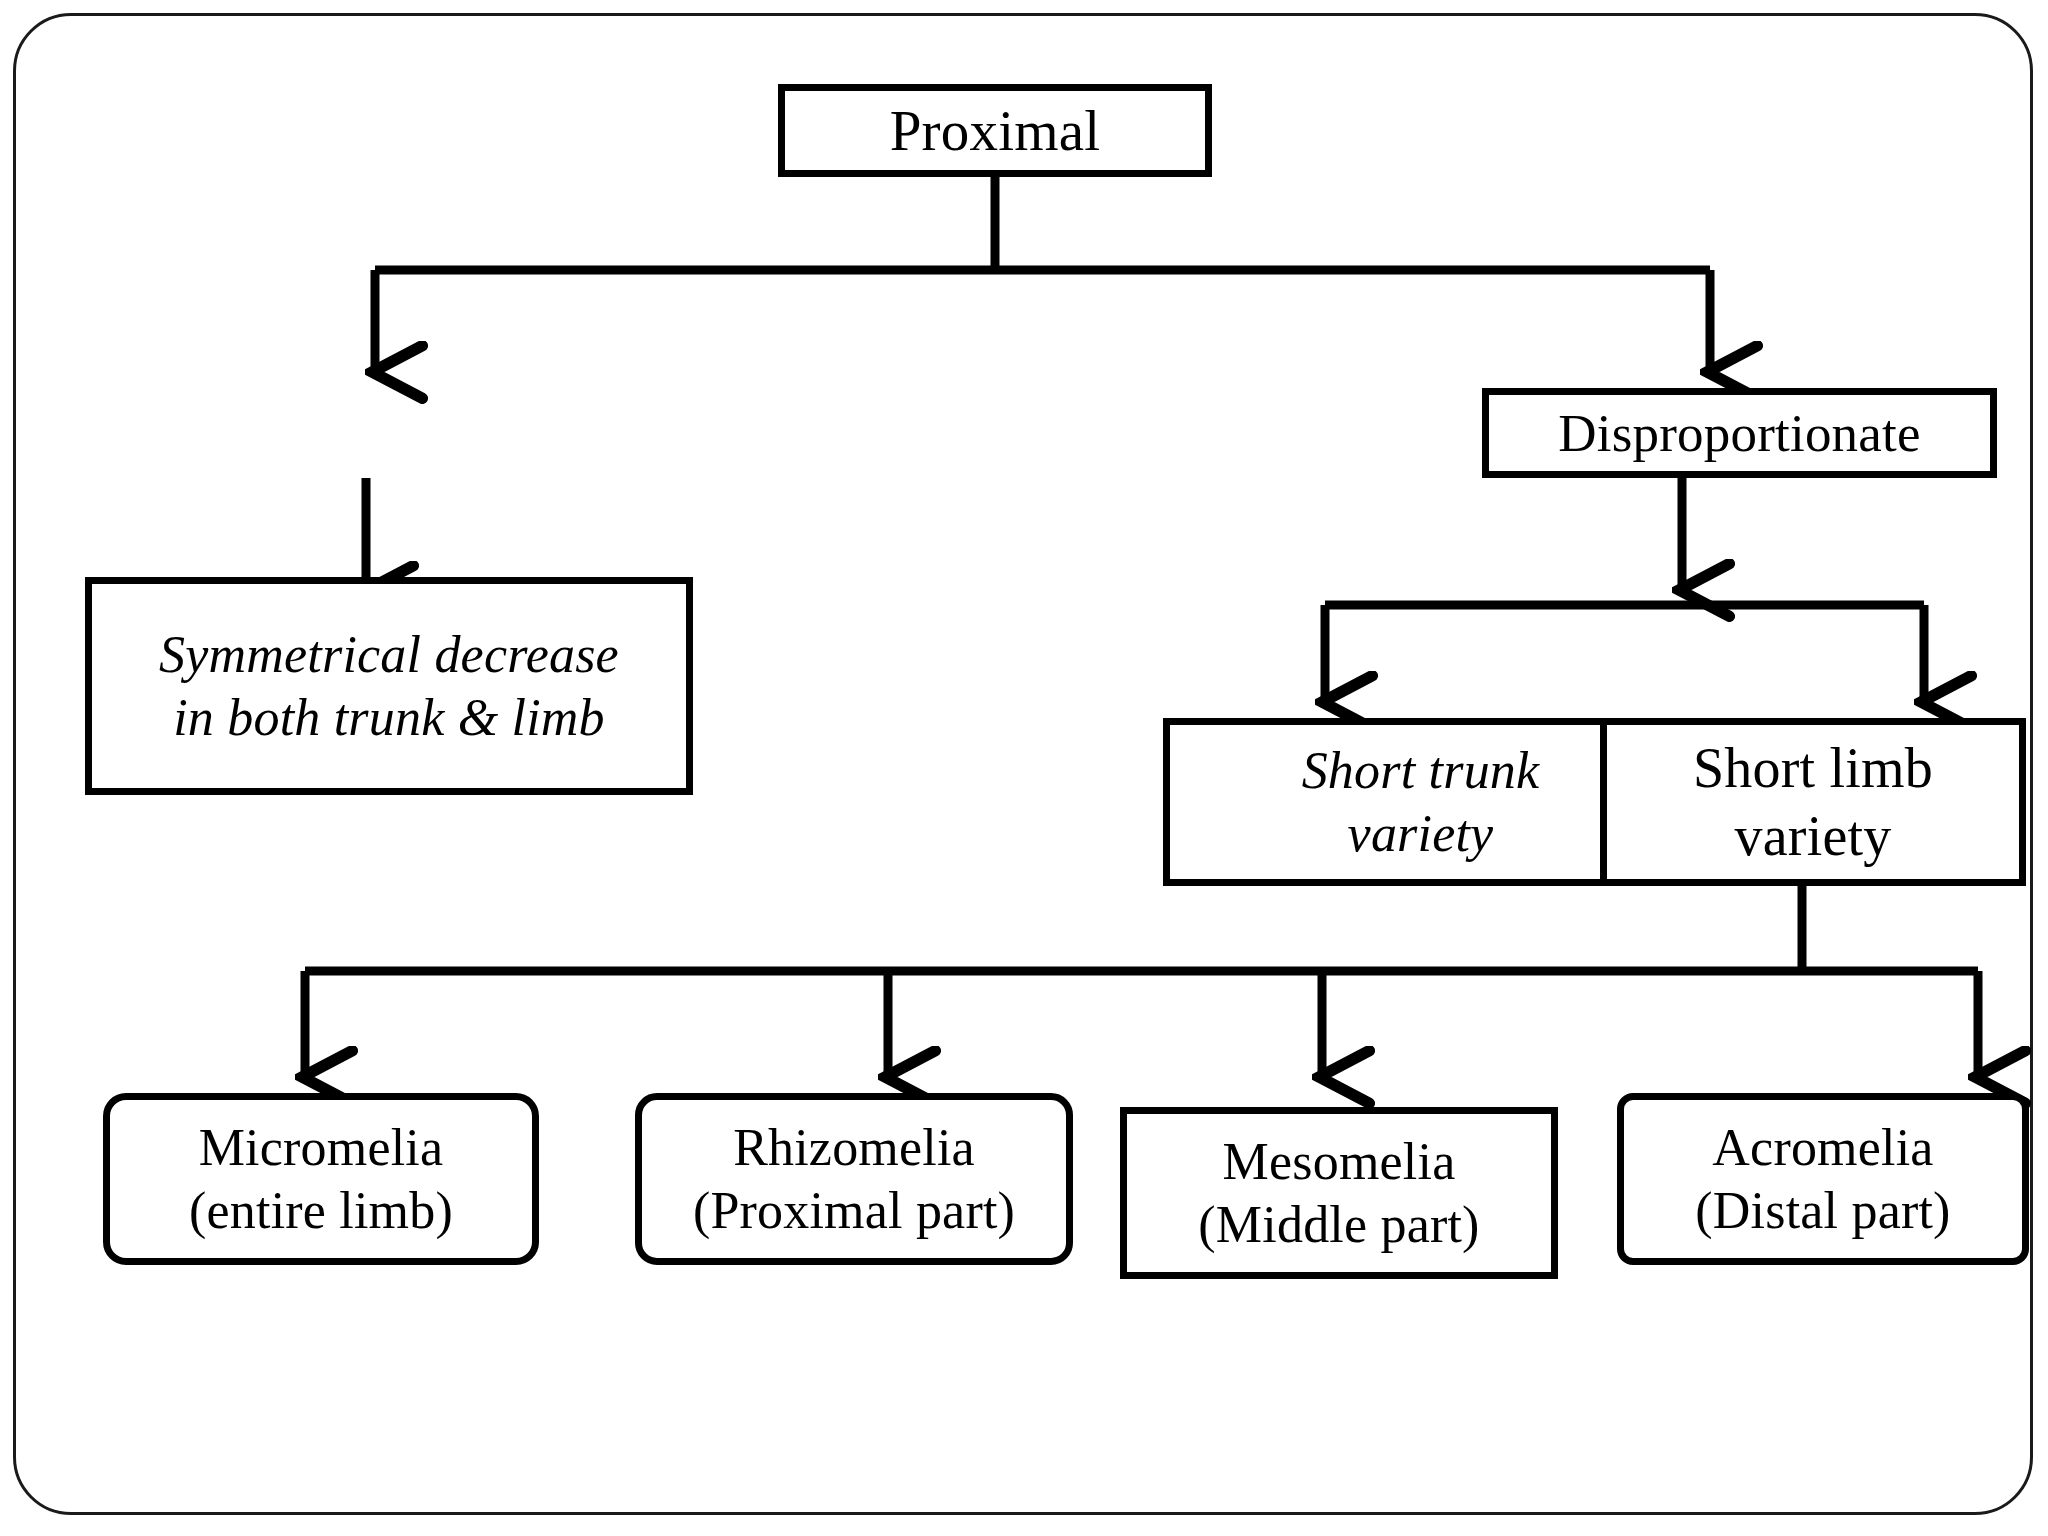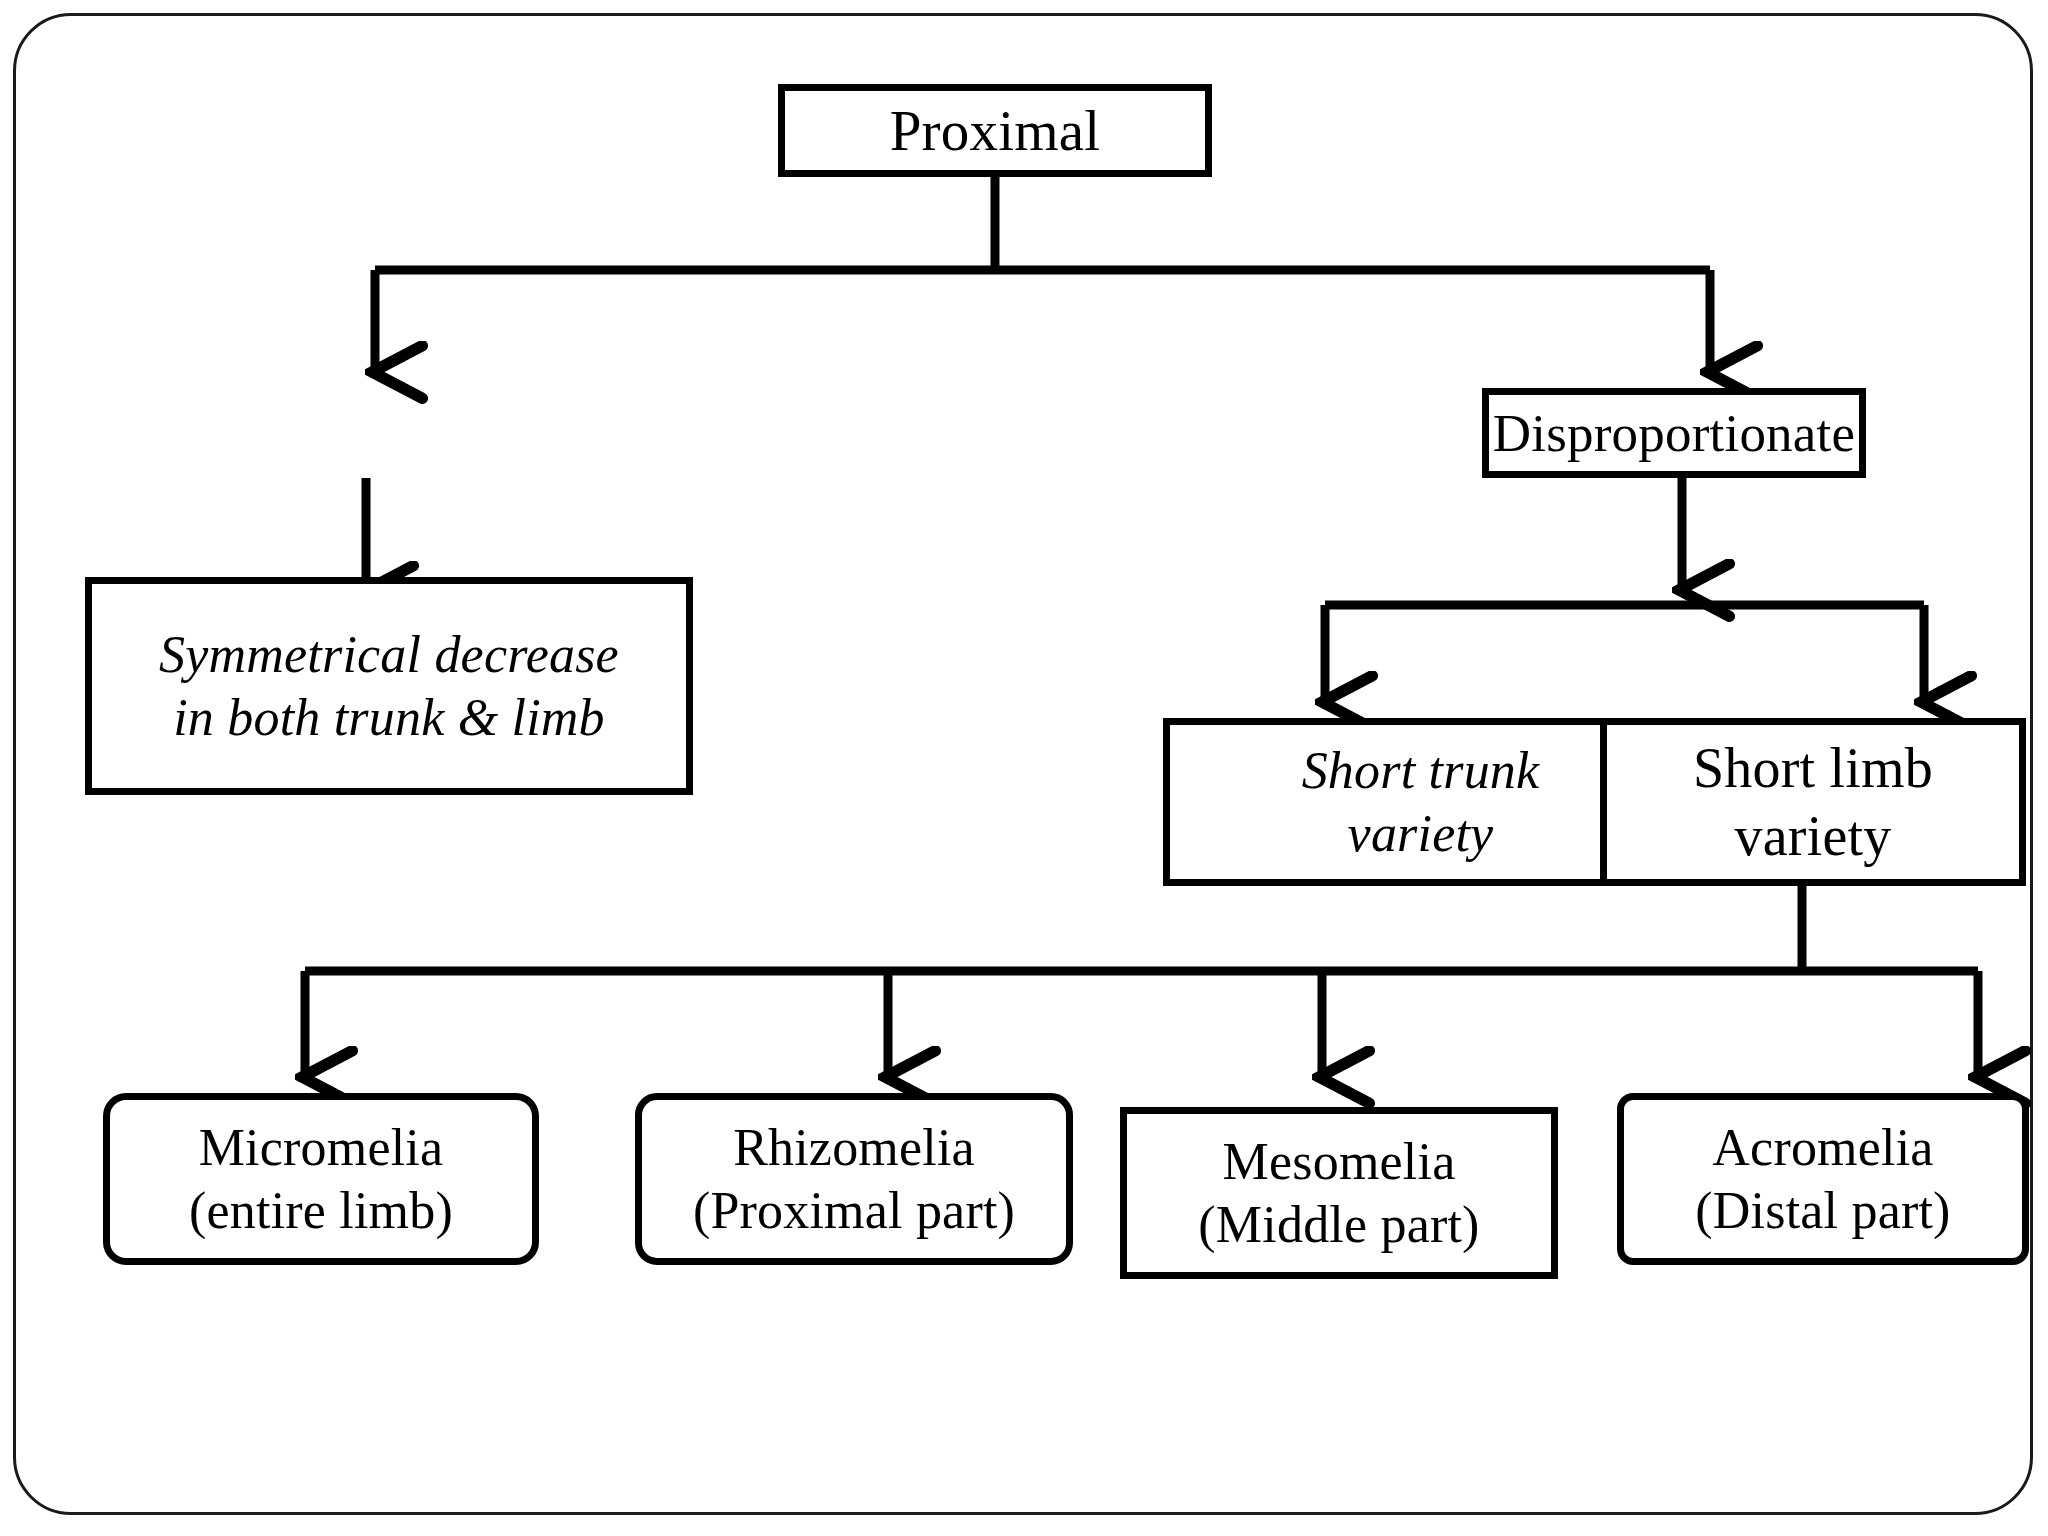--- a/index.html
+++ b/index.html
@@ -53,21 +53,21 @@
     line-height: 1.22;
     letter-spacing: 0.2px;
   }
   .node .label {
     display: block;
     padding: 0 10px;
     white-space: pre-line;
   }
   .n-root      { left: 778px;  top: 84px;   width: 434px; height: 93px;  font-size: 57px; }
   .n-prop      { left: 155px;  top: 388px;  width: 436px; height: 90px;  font-size: 53px; }
-  .n-disprop   { left: 1482px; top: 388px;  width: 384px; height: 90px;  font-size: 53px; }
+  .n-disprop   { left: 1482px; top: 388px;  width: 515px; height: 90px;  font-size: 53px; }
   .n-sym       { left: 85px;   top: 577px;  width: 608px; height: 218px; font-size: 52px; font-style: italic; }
   .n-trunk     { left: 1163px; top: 718px;  width: 515px; height: 168px; font-size: 52px; font-style: italic; }
   .n-limb      { left: 1600px; top: 718px;  width: 426px; height: 168px; font-size: 56px; }
   .n-micro     { left: 103px;  top: 1093px; width: 436px; height: 172px; font-size: 52px; border-radius: 23px; }
   .n-rhizo     { left: 635px;  top: 1093px; width: 438px; height: 172px; font-size: 52px; border-radius: 22px; }
   .n-meso      { left: 1120px; top: 1093px; width: 438px; height: 172px; font-size: 52px; margin-top: 14px; }
   .n-acro      { left: 1617px; top: 1093px; width: 412px; height: 172px; font-size: 52px; border-radius: 16px; }
 </style>
 </head>
 <body>

